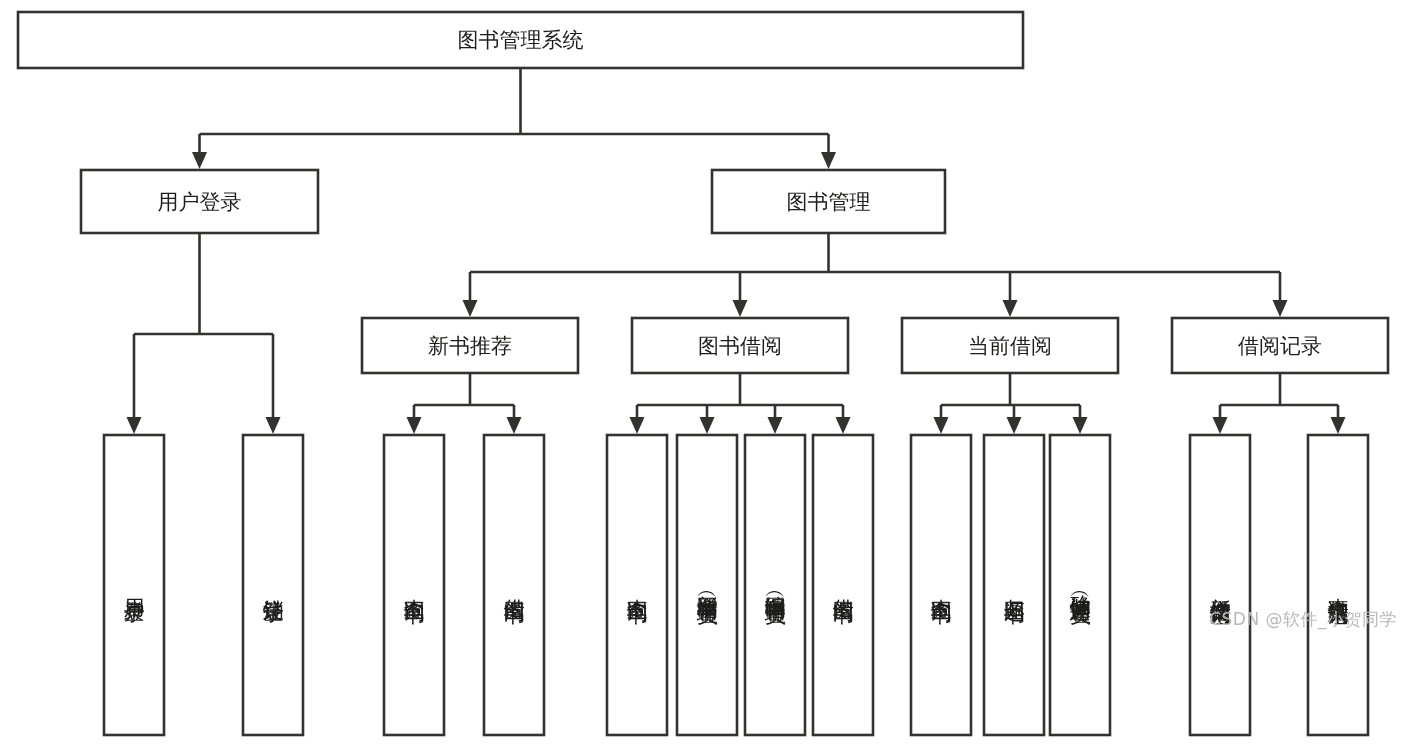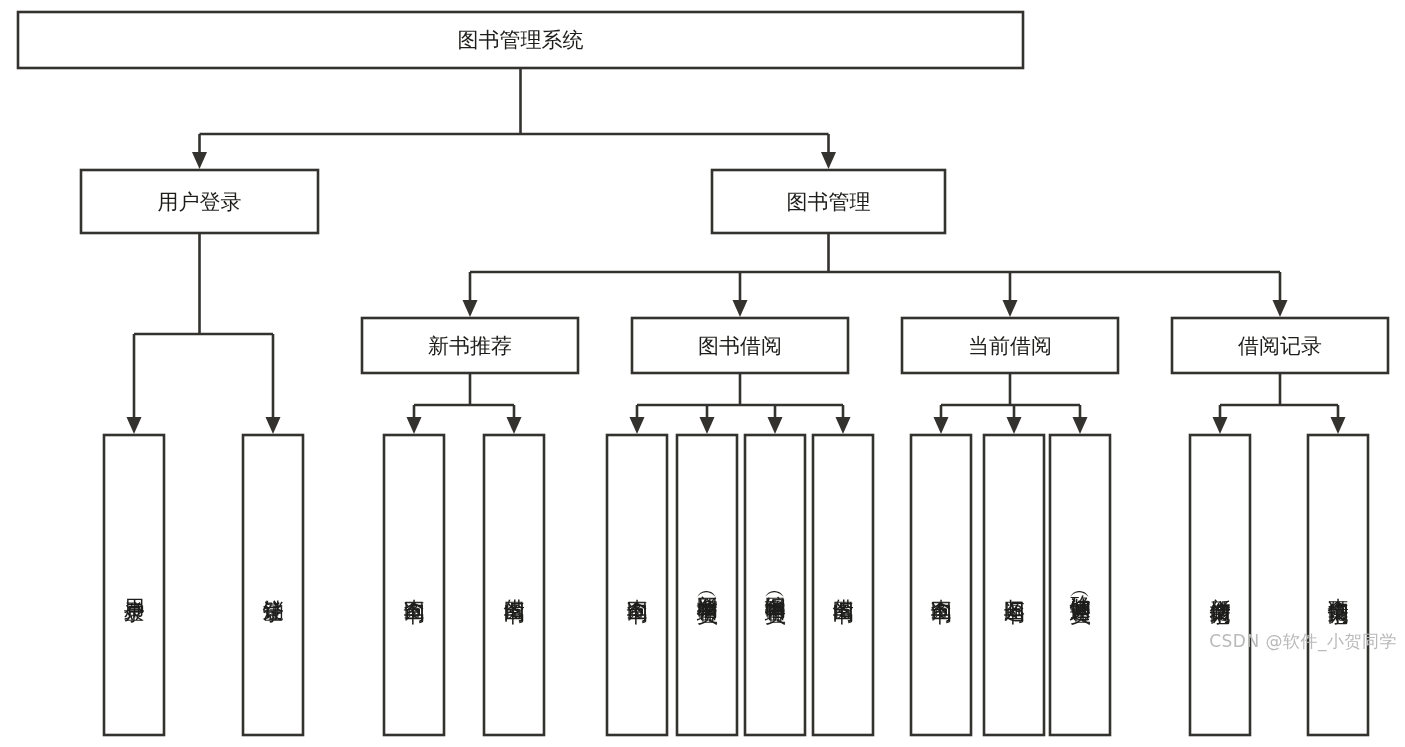--- a/index.html
+++ b/index.html
@@ -60,21 +60,21 @@
     font-size: 21px;
     line-height: 1.16;
     letter-spacing: 1.5px;
     color: #1d1d1b;
     white-space: nowrap;
     pointer-events: none;
   }
   .watermark {
     position: absolute;
     right: 8px;
-    bottom: 1px;
+    bottom: 23px;
     font-family: "DejaVu Sans", "Liberation Sans", sans-serif;
     font-size: 17px;
     color: #b9b9b9;
     letter-spacing: 0.5px;
     white-space: nowrap;
   }
 </style>
 </head>
 <body>
 

